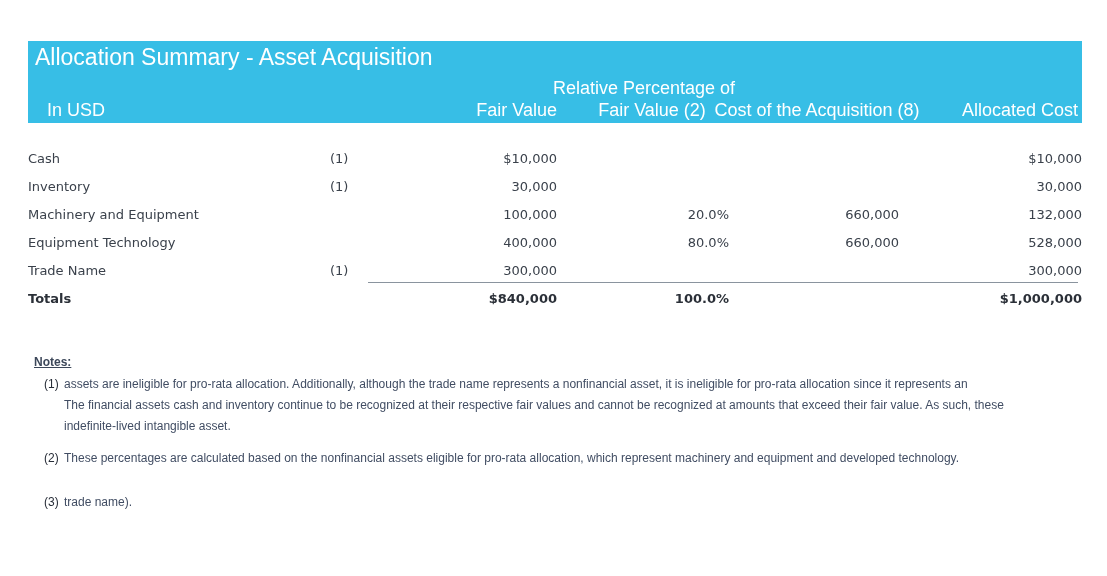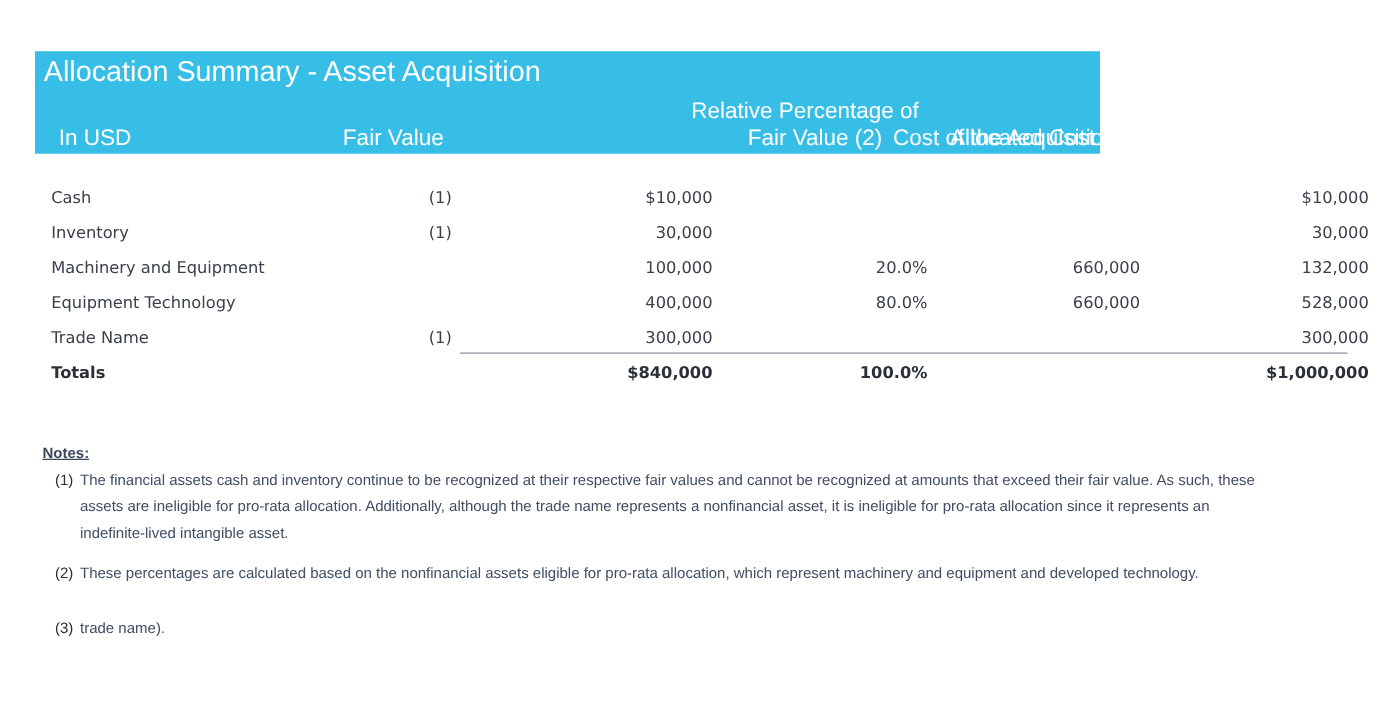--- a/index.html
+++ b/index.html
@@ -5,21 +5,21 @@
   html,body{margin:0;padding:0;background:#ffffff;}
   .page{
     position:relative;
     width:1107px;height:576px;
     background:#ffffff;
     overflow:hidden;
     font-family:"Liberation Sans", sans-serif;
   }
   
   .band{
-    position:absolute;left:28px;top:41px;width:852px;height:82px;
+    position:absolute;left:28px;top:41px;width:1054px;height:82px;
     background:var(--band-color,#37BEE6);
     color:#ffffff;
   }
   .band .title{
     position:absolute;left:7px;top:3px;
     font-size:23px;line-height:27px;font-weight:400;
     white-space:nowrap;
   }
   .colh{
     position:absolute;font-size:18px;line-height:15px;font-weight:400;white-space:nowrap;
@@ -28,21 +28,21 @@
   .colh.fv{right:525px;bottom:5px;}
   .colh.rel1{left:616px;top:40px;transform:translateX(-50%);}
   .colh.rel2{left:624px;bottom:5px;transform:translateX(-50%);}
   .colh.cost{left:789px;bottom:5px;transform:translateX(-50%);}
   .colh.alloc{right:4px;bottom:5px;}
   
   table.alloc{
     position:absolute;left:28px;top:144px;width:1054px;
     border-collapse:collapse;table-layout:fixed;
     font-family:"DejaVu Sans", sans-serif;
-    font-size:13px;color:#3a414b;margin-left:13px;
+    font-size:13px;color:#3a414b;
   }
   table.alloc td{height:28px;padding:0;vertical-align:middle;overflow:visible;white-space:nowrap;}
   td.c-label{padding-left:6px;text-align:left;}
   td.c-ref{text-align:left;}
   td.c-fv{text-align:right;}
   td.c-pct{text-align:right;padding-right:54px;}
   td.c-cost{text-align:right;padding-right:61px;}
   td.c-alloc{text-align:right;padding-right:4px;}
   tr.totals td{font-weight:bold;color:#2b3038;}
   .totals-divider{
@@ -142,22 +142,22 @@
     </tbody>
   </table>
 
   <div class="totals-divider"></div>
 
   <div class="notes-heading">Notes:</div>
 
   <div class="note note-1">
     <div class="num">(1)</div>
     <div class="lines">
+      <div class="note-line">assets are ineligible for pro-rata allocation. Additionally, although the trade name represents a nonfinancial asset, it is ineligible for pro-rata allocation since it represents an</div>
       <div class="note-line">The financial assets cash and inventory continue to be recognized at their respective fair values and cannot be recognized at amounts that exceed their fair value. As such, these</div>
-      <div class="note-line">assets are ineligible for pro-rata allocation. Additionally, although the trade name represents a nonfinancial asset, it is ineligible for pro-rata allocation since it represents an</div>
       <div class="note-line">indefinite-lived intangible asset.</div>
     </div>
   </div>
 
   <div class="note note-2">
     <div class="num">(2)</div>
     <div class="lines">
       <div class="note-line">These percentages are calculated based on the nonfinancial assets eligible for pro-rata allocation, which represent machinery and equipment and developed technology.</div>
     </div>
   </div>

